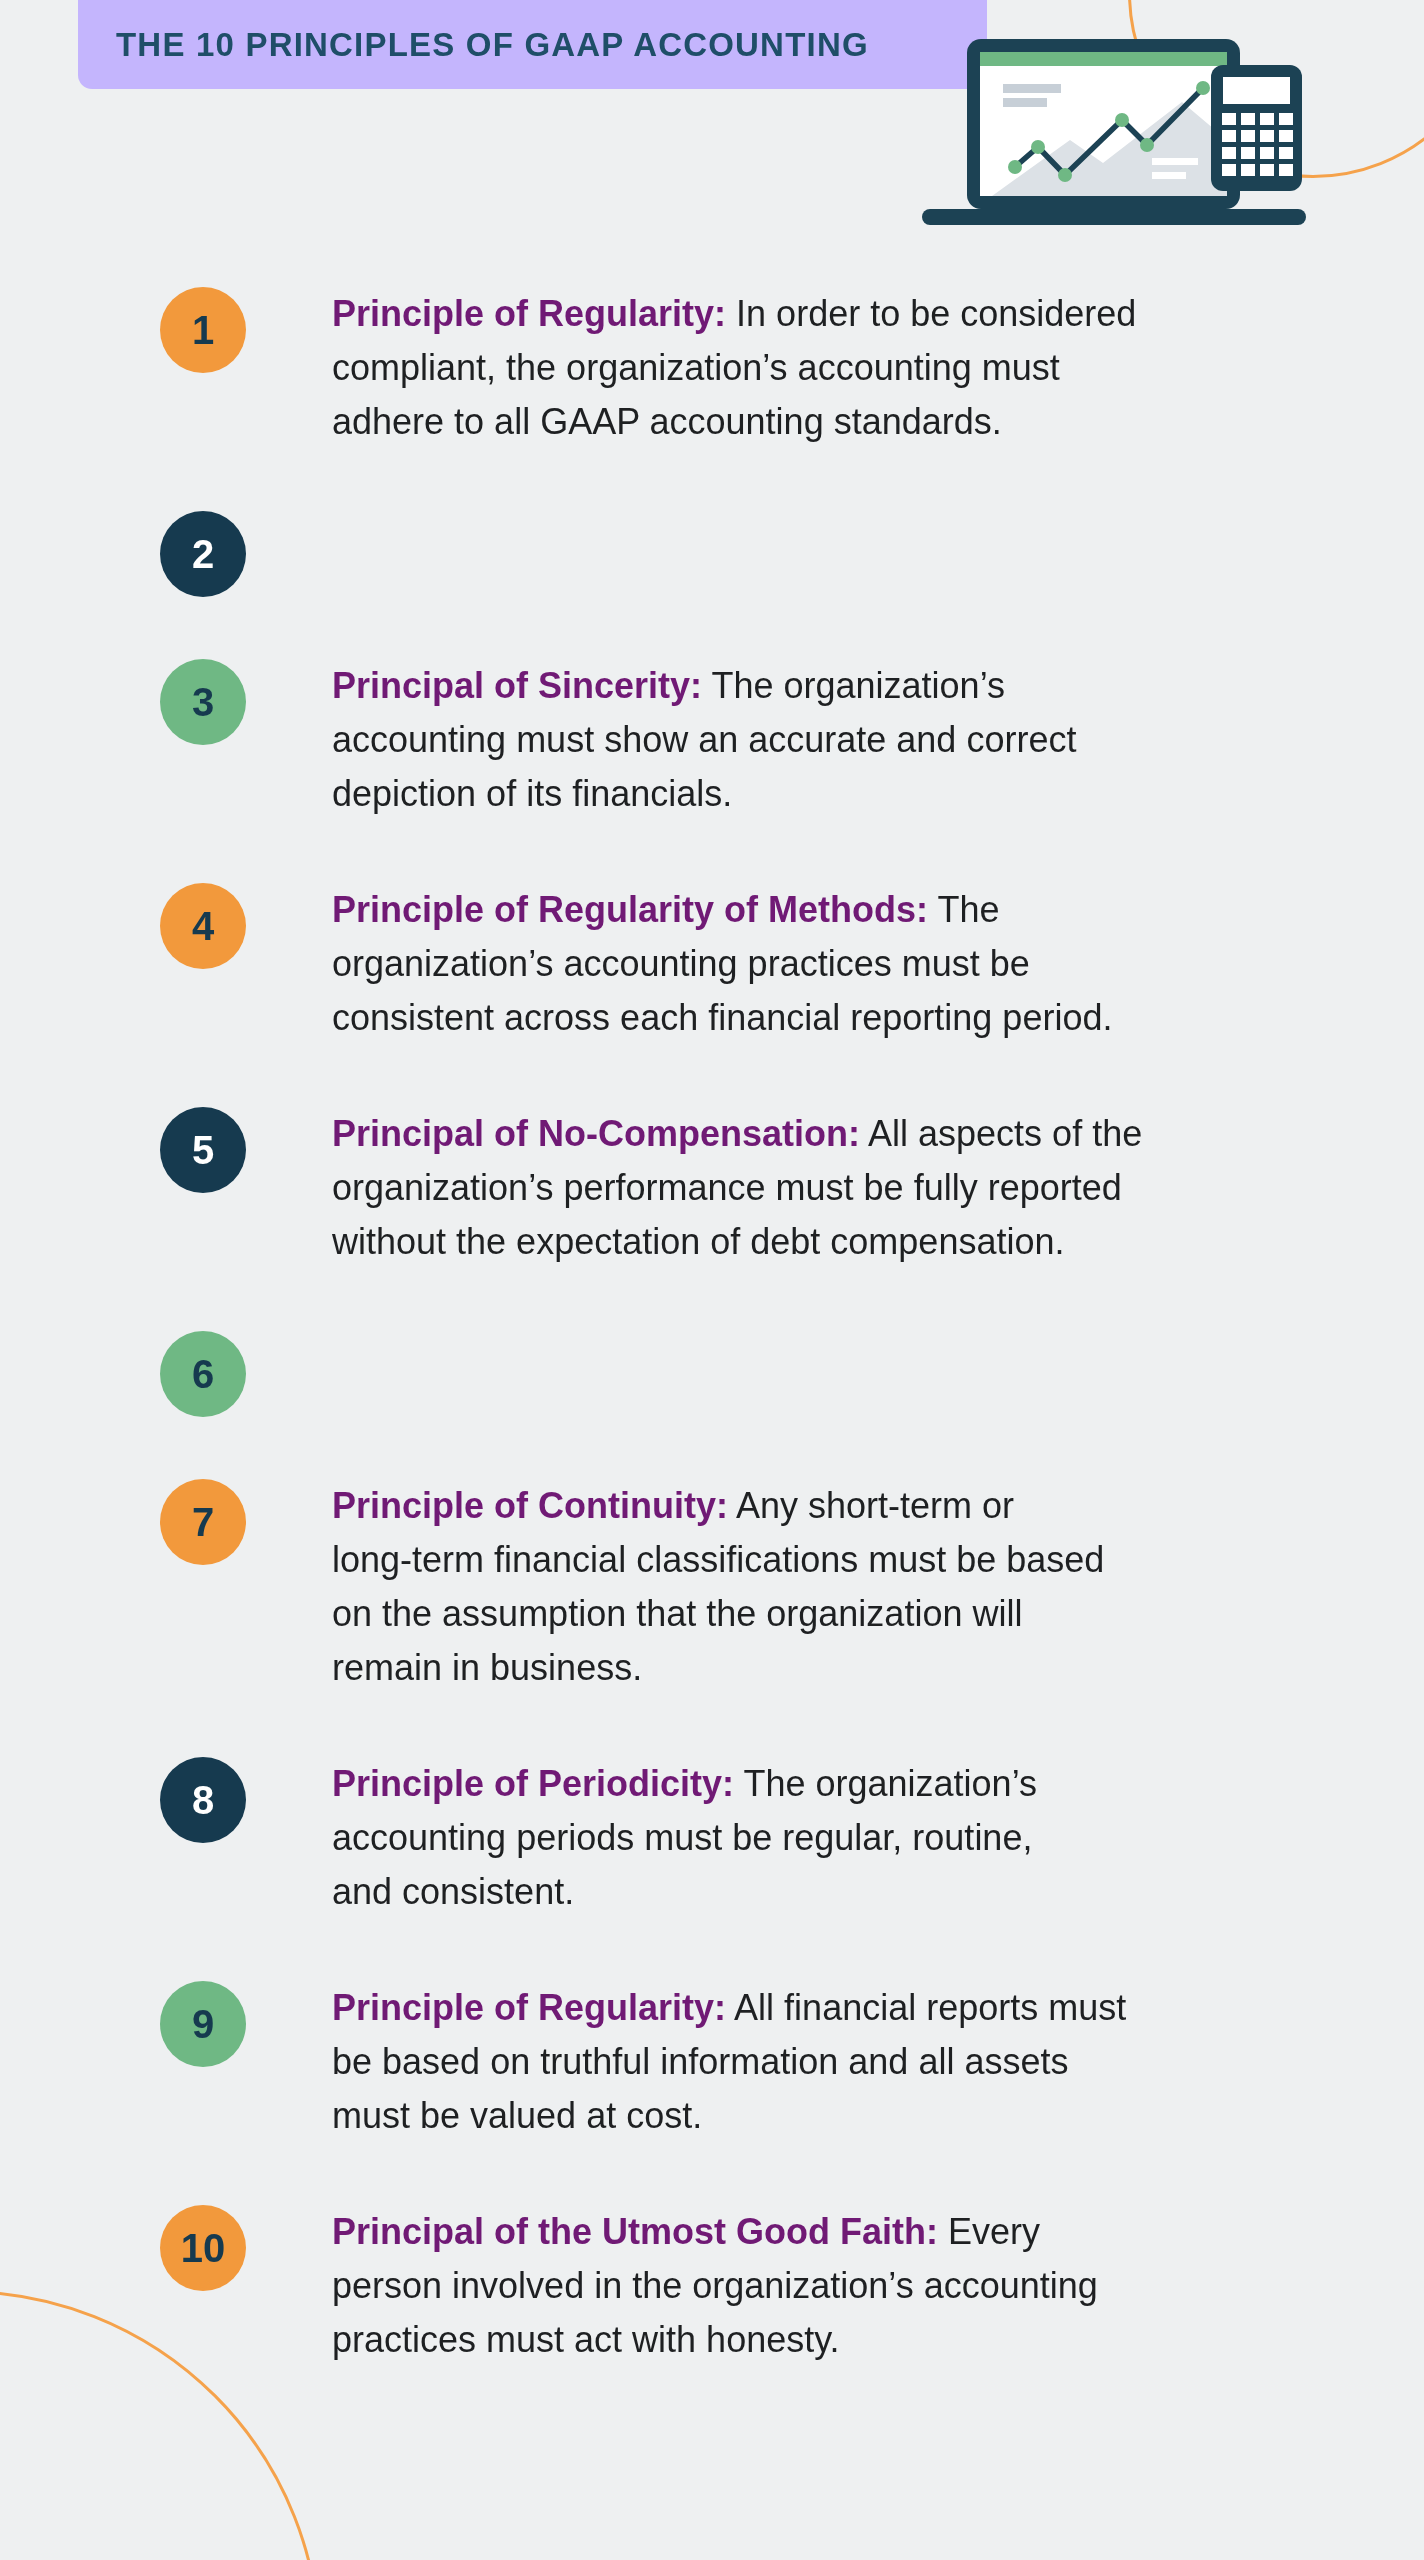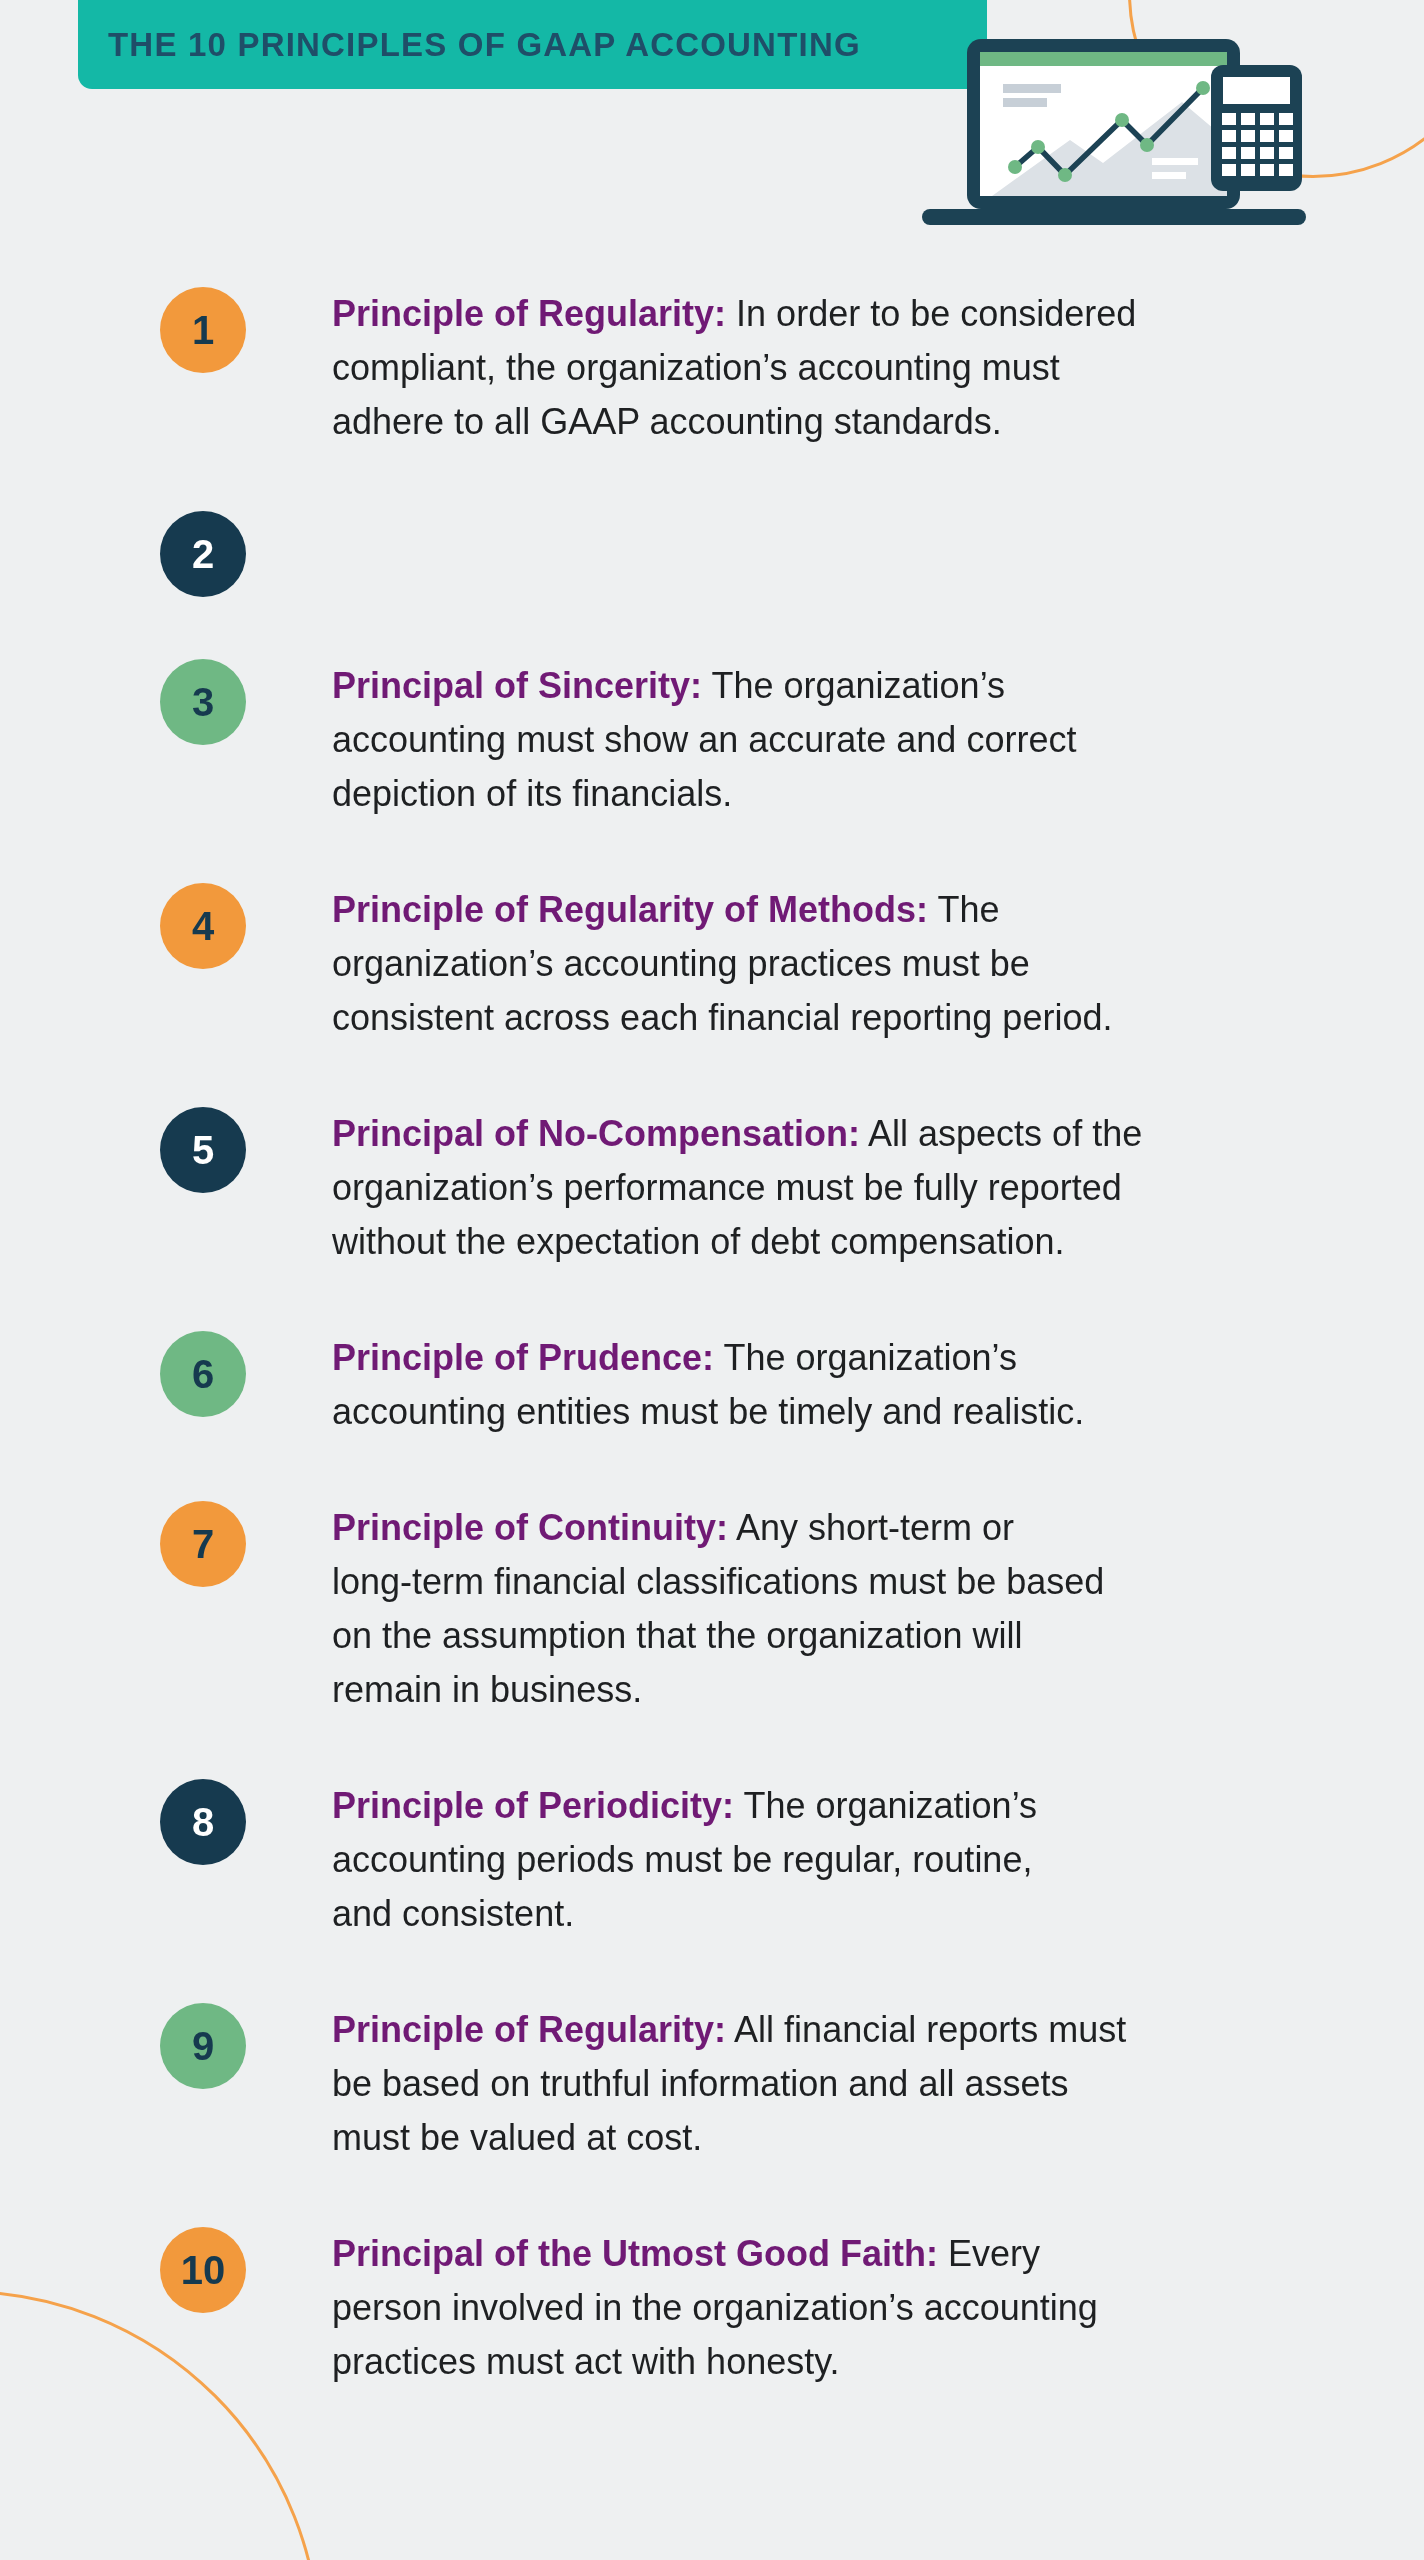--- a/index.html
+++ b/index.html
@@ -20,24 +20,24 @@
     z-index:0;
   }
   .arc.top-right{ left:1128px; top:-192px; width:364px; height:364px; }
   .arc.bottom-left{ left:-395px; top:2290px; width:710px; height:710px; }
 
   
   .banner{
     position:absolute;
     left:78px; top:0;
     width:909px; height:89px;
-    background:#14b8a6;
+    background:#c4b5fd;
     border-radius:0 0 14px 14px;
     display:flex; align-items:center;
-    padding-left:30px;
+    padding-left:38px;
     box-sizing:border-box;
     z-index:2;
   }
   .banner h1{
     margin:0;
     font-size:33px;
     font-weight:700;
     letter-spacing:1.2px;
     color:#1F4E68;
   }
@@ -198,25 +198,20 @@
       <span class="desc">All aspects of the
 organization’s performance must be fully reported
 without the expectation of debt compensation.</span>
     </p>
   </div>
 
   <div class="item">
     <div class="badge c-green">
       <span>6</span>
     </div>
-    <p class="text">
-      <span class="title">Principle of Prudence:</span>
-      <span class="desc">The organization’s
-accounting entities must be timely and realistic.</span>
-    </p>
   </div>
 
   <div class="item">
     <div class="badge c-orange">
       <span>7</span>
     </div>
     <p class="text">
       <span class="title">Principle of Continuity:</span>
       <span class="desc">Any short-term or
 long-term financial classifications must be based

